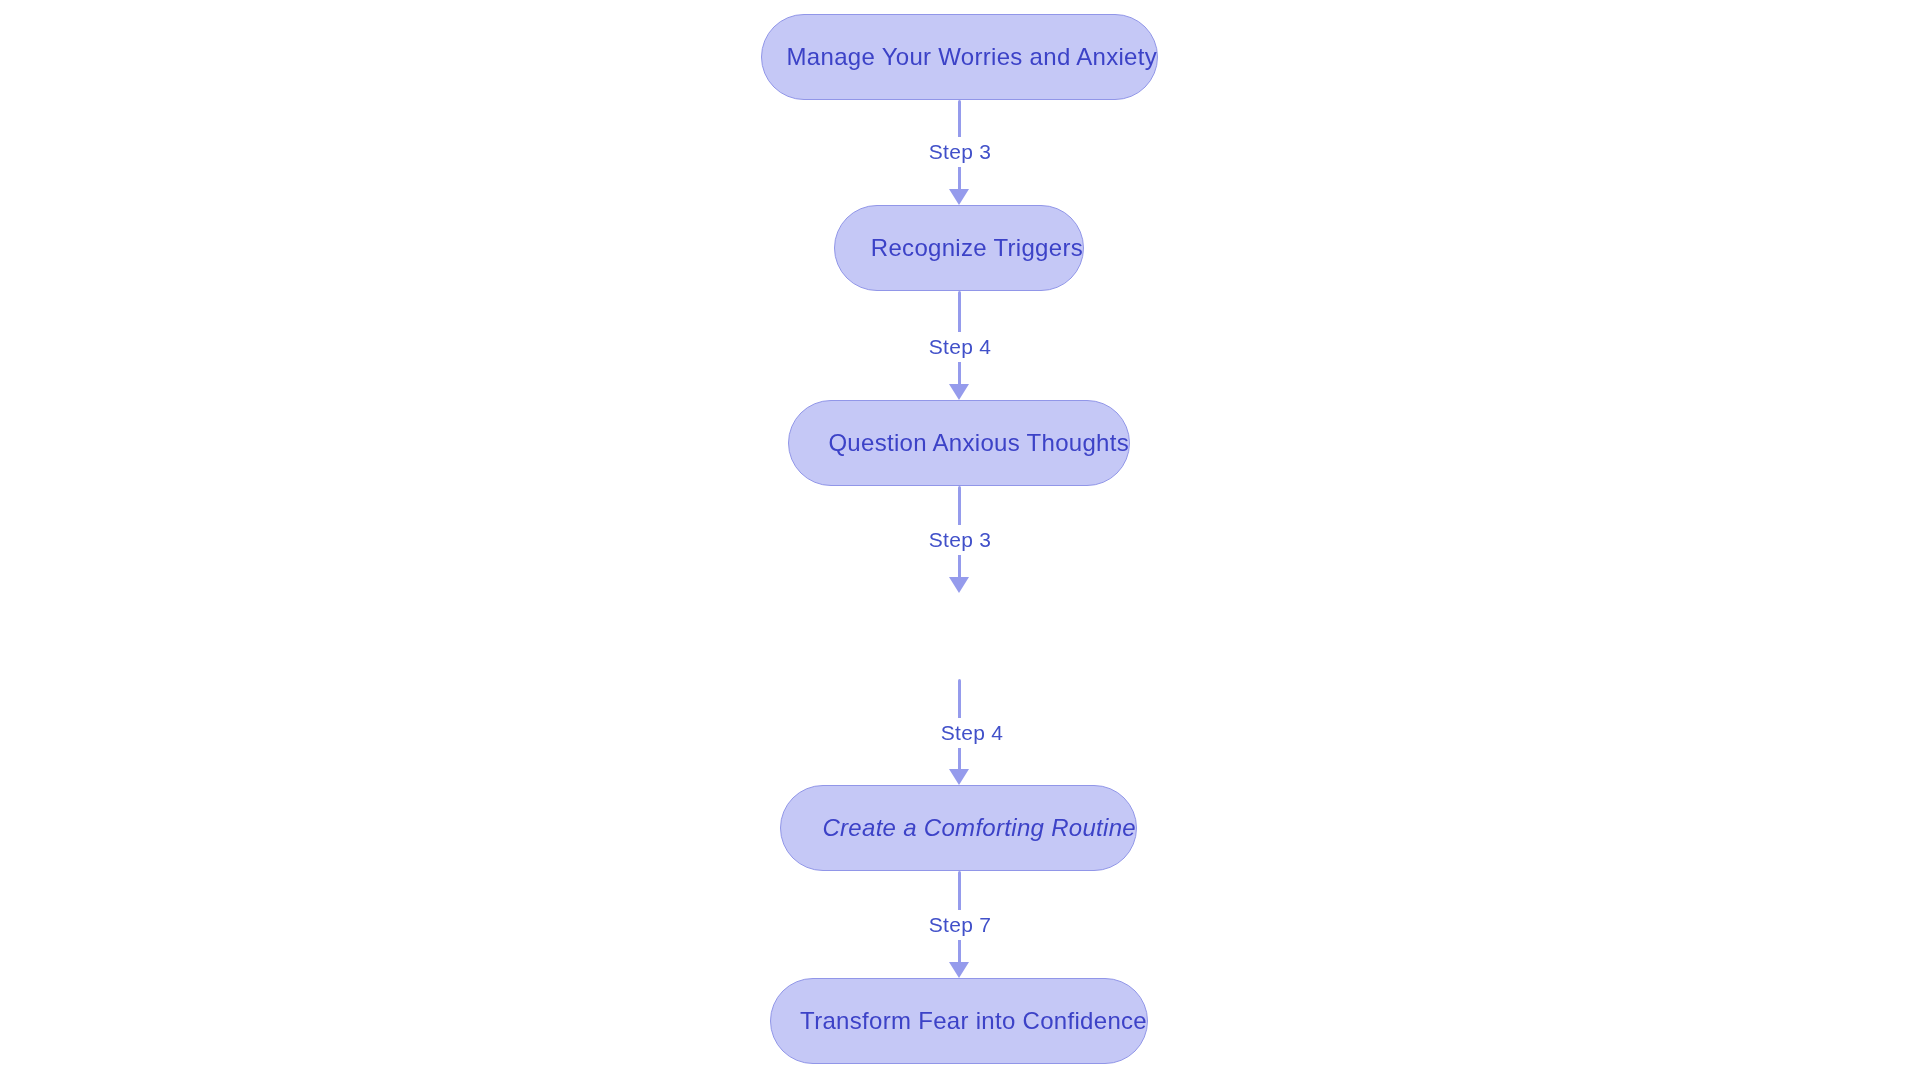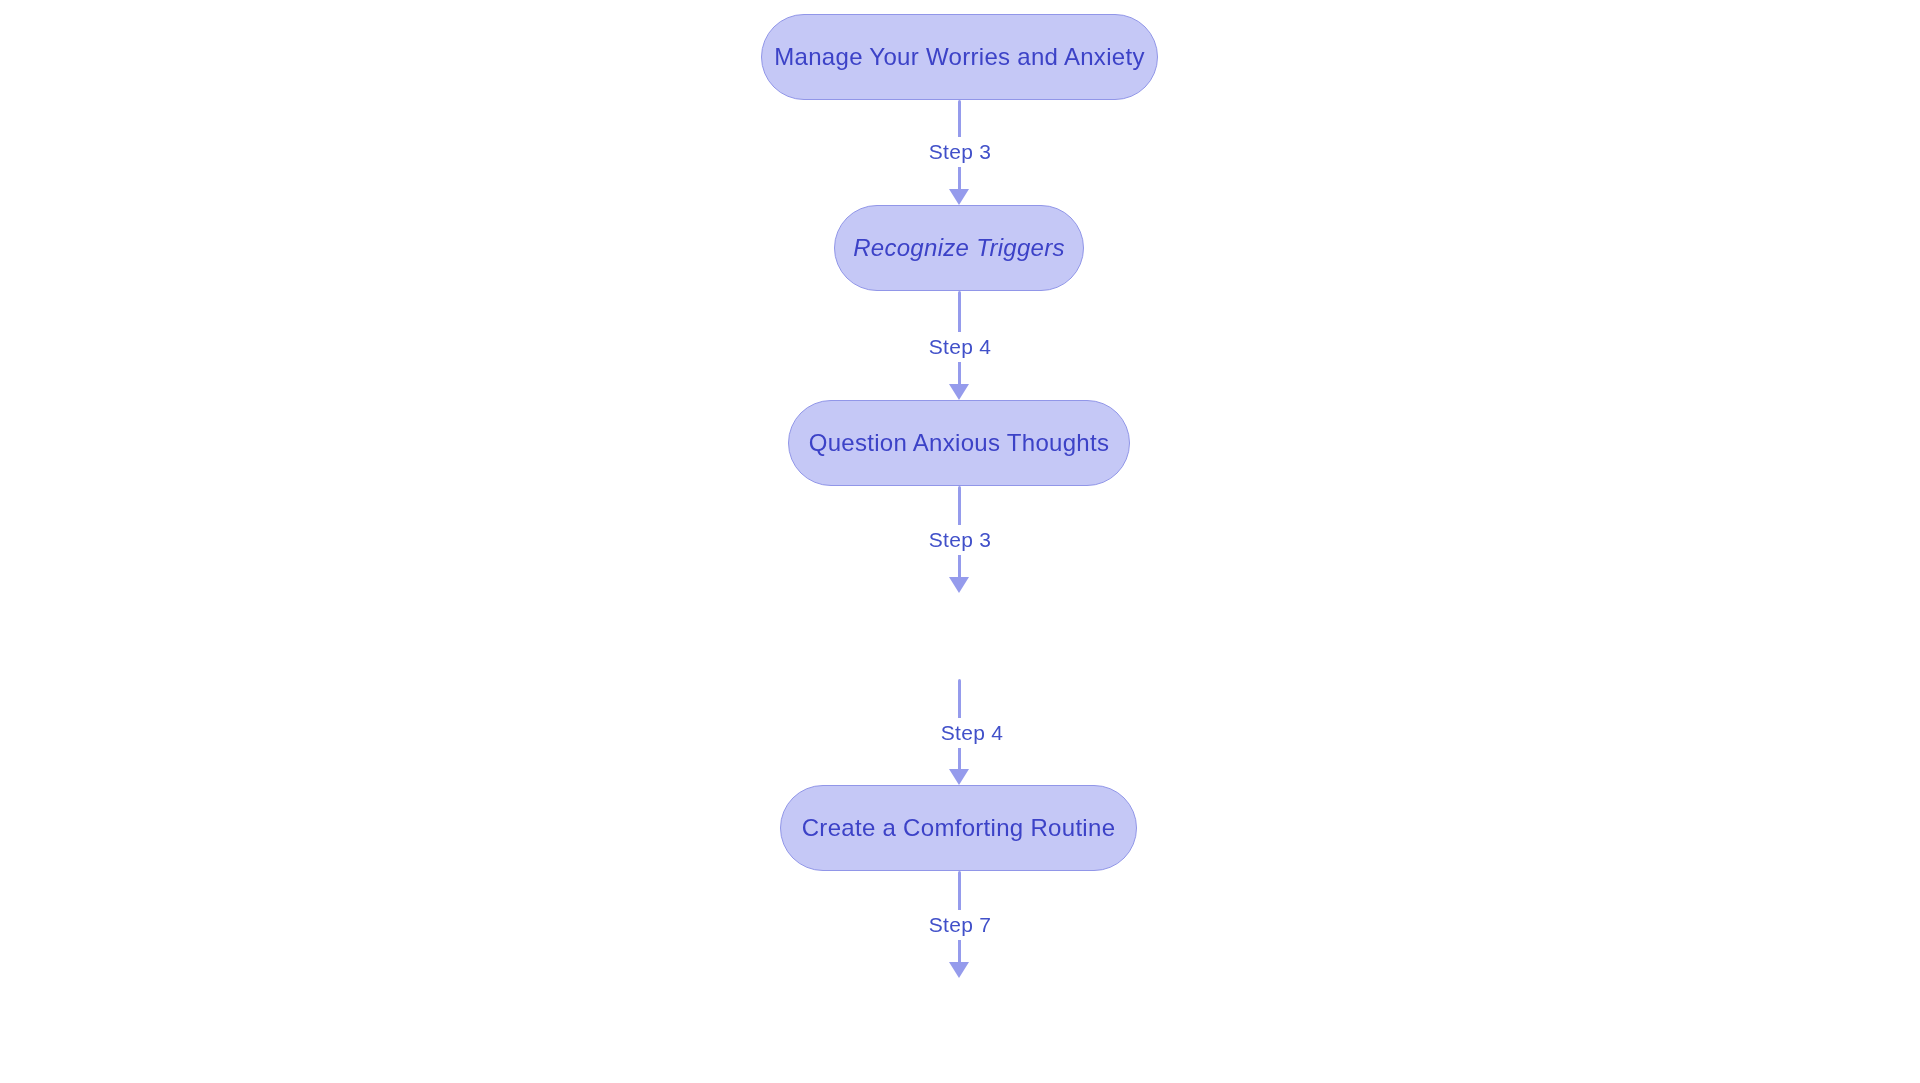--- a/index.html
+++ b/index.html
@@ -24,21 +24,21 @@
   }
   .node{
     position:absolute;
     height:86px;
     box-sizing:border-box;
     border-radius:43px;
     background:var(--node-fill);
     border:1.6px solid var(--node-border);
     display:flex;
     align-items:center;
-    justify-content:center;
+    justify-content:flex-end;
     color:var(--node-text);
     font-size:24px;
     letter-spacing:0.3px;
     white-space:nowrap;
   }
   .edge-line{
     position:absolute;
     width:3px;
     background:var(--arrow);
     border-radius:1.5px;
@@ -55,24 +55,24 @@
     transform:translate(-50%,-50%);
     background:var(--background);
     padding:3px 9px;
     color:var(--edge-label-text);
     font-size:21px;
     letter-spacing:0.3px;
     white-space:nowrap;
   }
   
   .n0{left:761px;top:14px;width:397px;}
-  .n1{left:834px;top:205px;width:250px;font-style:italic;}
+  .n1{left:834px;top:205px;width:250px;}
   .n2{left:788px;top:400px;width:342px;}
   .n3{left:814px;top:593px;width:290px;}
-  .n4{left:780px;top:785px;width:357px;}
+  .n4{left:780px;top:785px;width:357px;font-style:italic;}
   .n5{left:770px;top:978px;width:378px;}
   
   .e0 .edge-line{left:958px;top:100px;height:91px;}
   .e0 .arrow-head{left:949px;top:189px;}
   .e0 .edge-label{left:960px;top:152px;}
   .e1 .edge-line{left:958px;top:291px;height:95px;}
   .e1 .arrow-head{left:949px;top:384px;}
   .e1 .edge-label{left:960px;top:347px;}
   .e2 .edge-line{left:958px;top:486px;height:93px;}
   .e2 .arrow-head{left:949px;top:577px;}
@@ -94,20 +94,23 @@
   </div>
   <div class="node n1">
     <span>Recognize Triggers</span>
   </div>
   <div class="node n2">
     <span>Question Anxious Thoughts</span>
   </div>
   <div class="node n4">
     <span>Create a Comforting Routine</span>
   </div>
+  <div class="node n5">
+    <span>Transform Fear into Confidence</span>
+  </div>
 
   <div class="e0">
     <div class="edge-line"></div>
     <div class="arrow-head"></div>
     <div class="edge-label">Step 3</div>
   </div>
   <div class="e1">
     <div class="edge-line"></div>
     <div class="arrow-head"></div>
     <div class="edge-label">Step 4</div>

